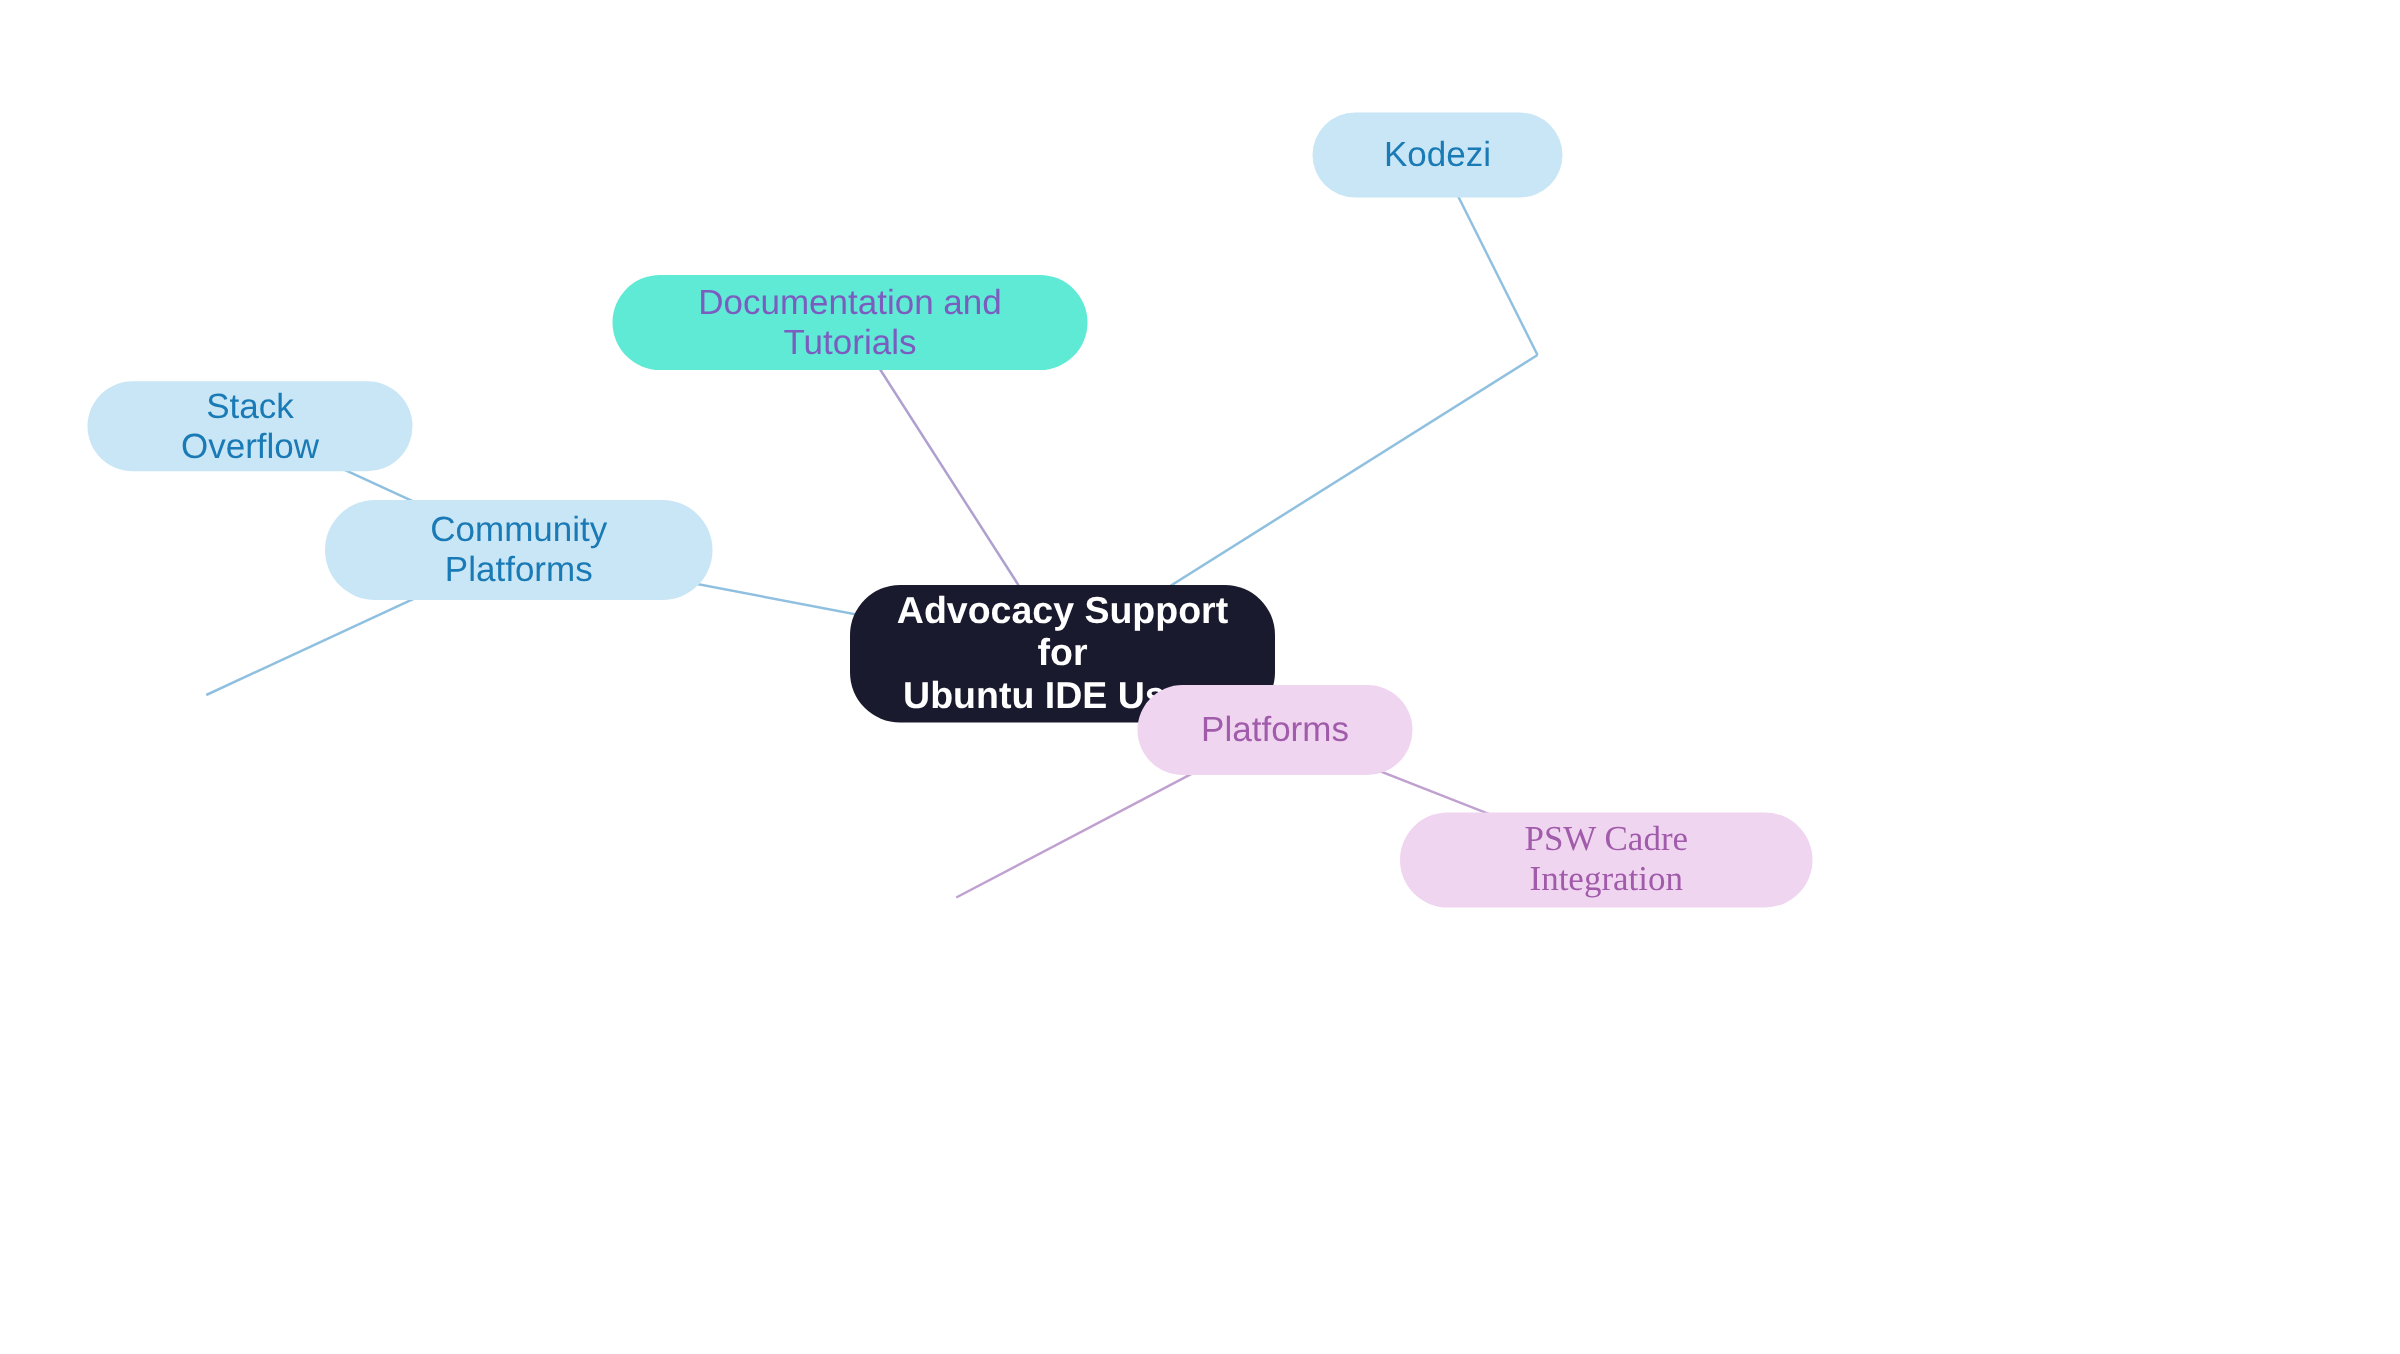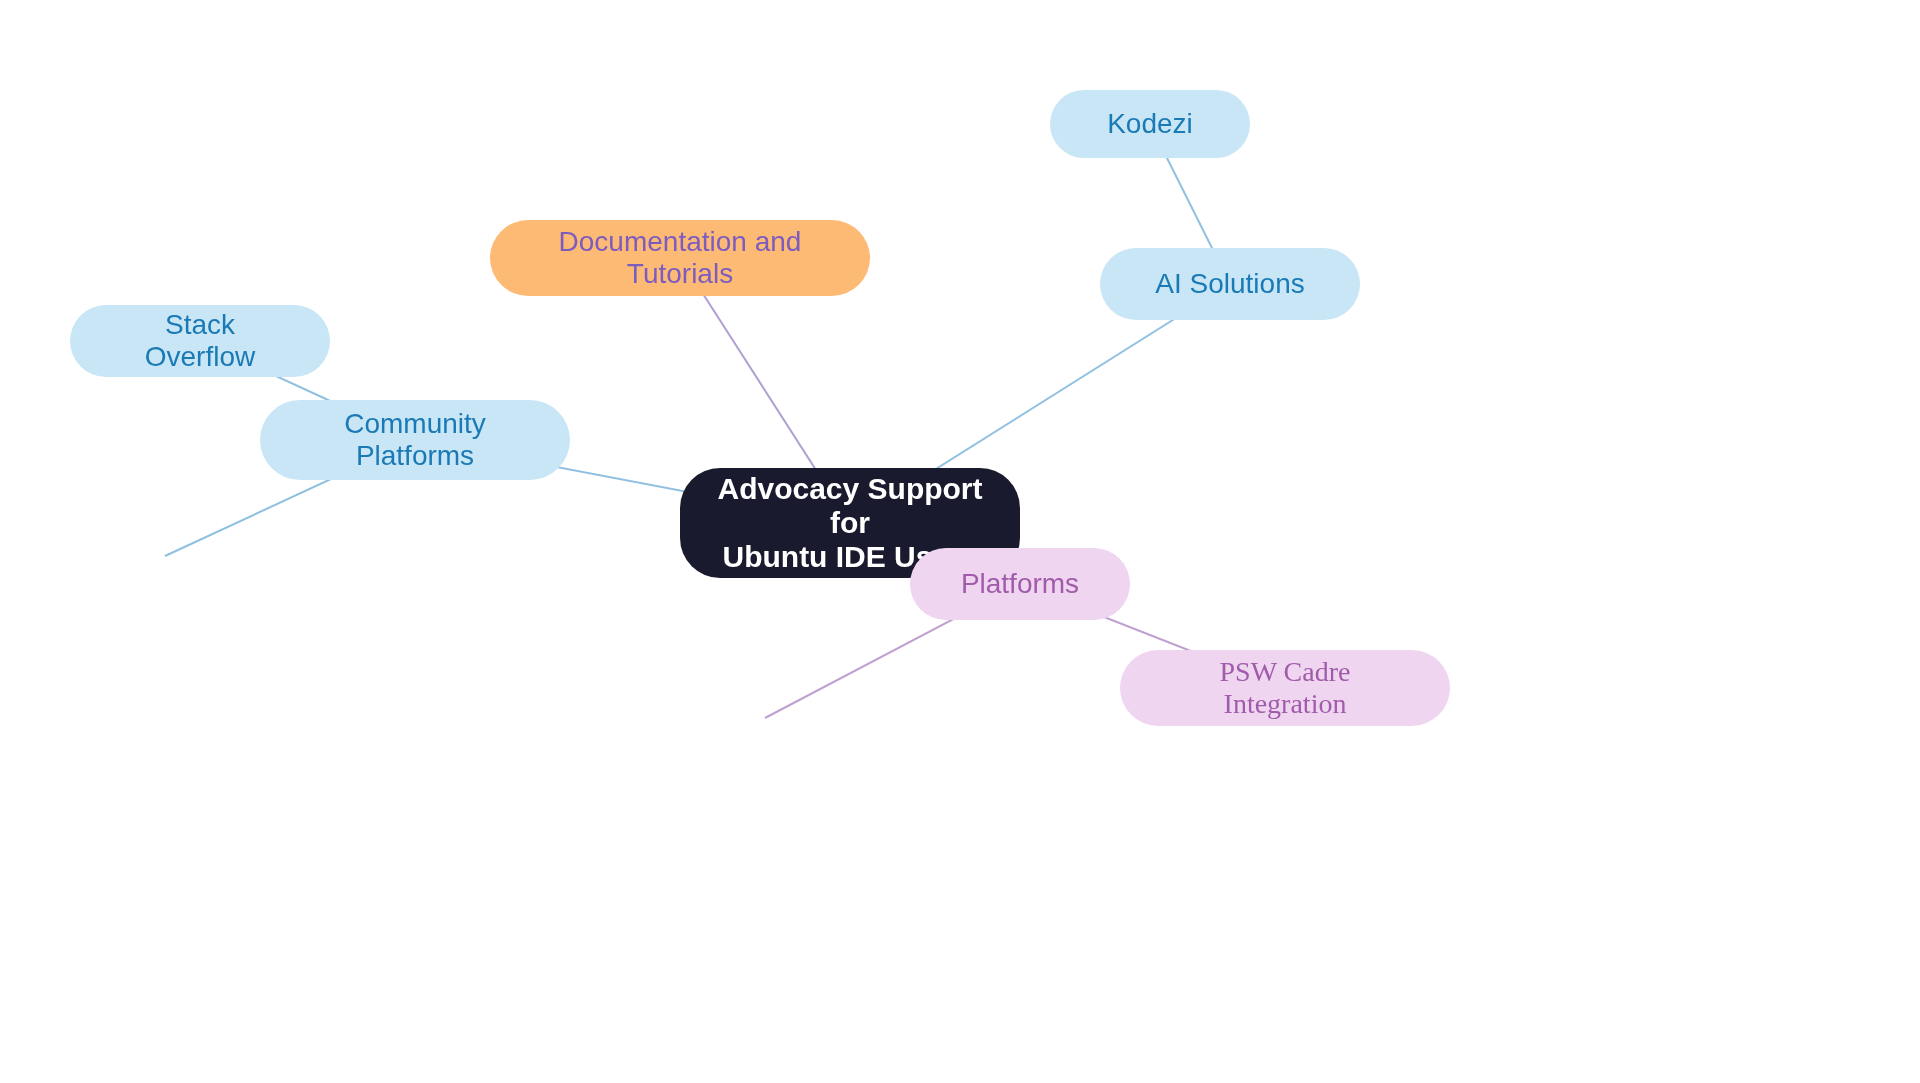--- a/index.html
+++ b/index.html
@@ -135,36 +135,33 @@
     <line x1="850" y1="523" x2="1020" y2="584" stroke="#c0a0d0" stroke-width="2"></line>
 
     <line x1="1020" y1="584" x2="765" y2="718" stroke="#c0a0d0" stroke-width="2"></line>
 
     <line x1="1020" y1="584" x2="1285" y2="688" stroke="#c0a0d0" stroke-width="2"></line>
   </svg>
 
   <div class="node node-center" style="white-space: pre-line;">Advocacy Support for
 Ubuntu IDE Users</div>
 
-  <div class="node node-blue node-doc-tutorials" style="background:#fdba74; color:#7c5cbf;">
+  <div class="node node-blue node-doc-tutorials" style="background:#5eead4; color:#7c5cbf;">
     <span>Documentation and Tutorials</span>
   </div>
 
   <div class="node node-blue node-stack-overflow">
     <span>Stack Overflow</span>
   </div>
 
   <div class="node node-blue node-community-platforms">
     <span>Community Platforms</span>
   </div>
 
 
-  <div class="node node-blue node-ai-solutions">
-    <span>AI Solutions</span>
-  </div>
 
   <div class="node node-blue node-kodezi">
     <span>Kodezi</span>
   </div>
 
   <div class="node node-pink node-advocacy">
     <span>Platforms</span>
   </div>
 
 

